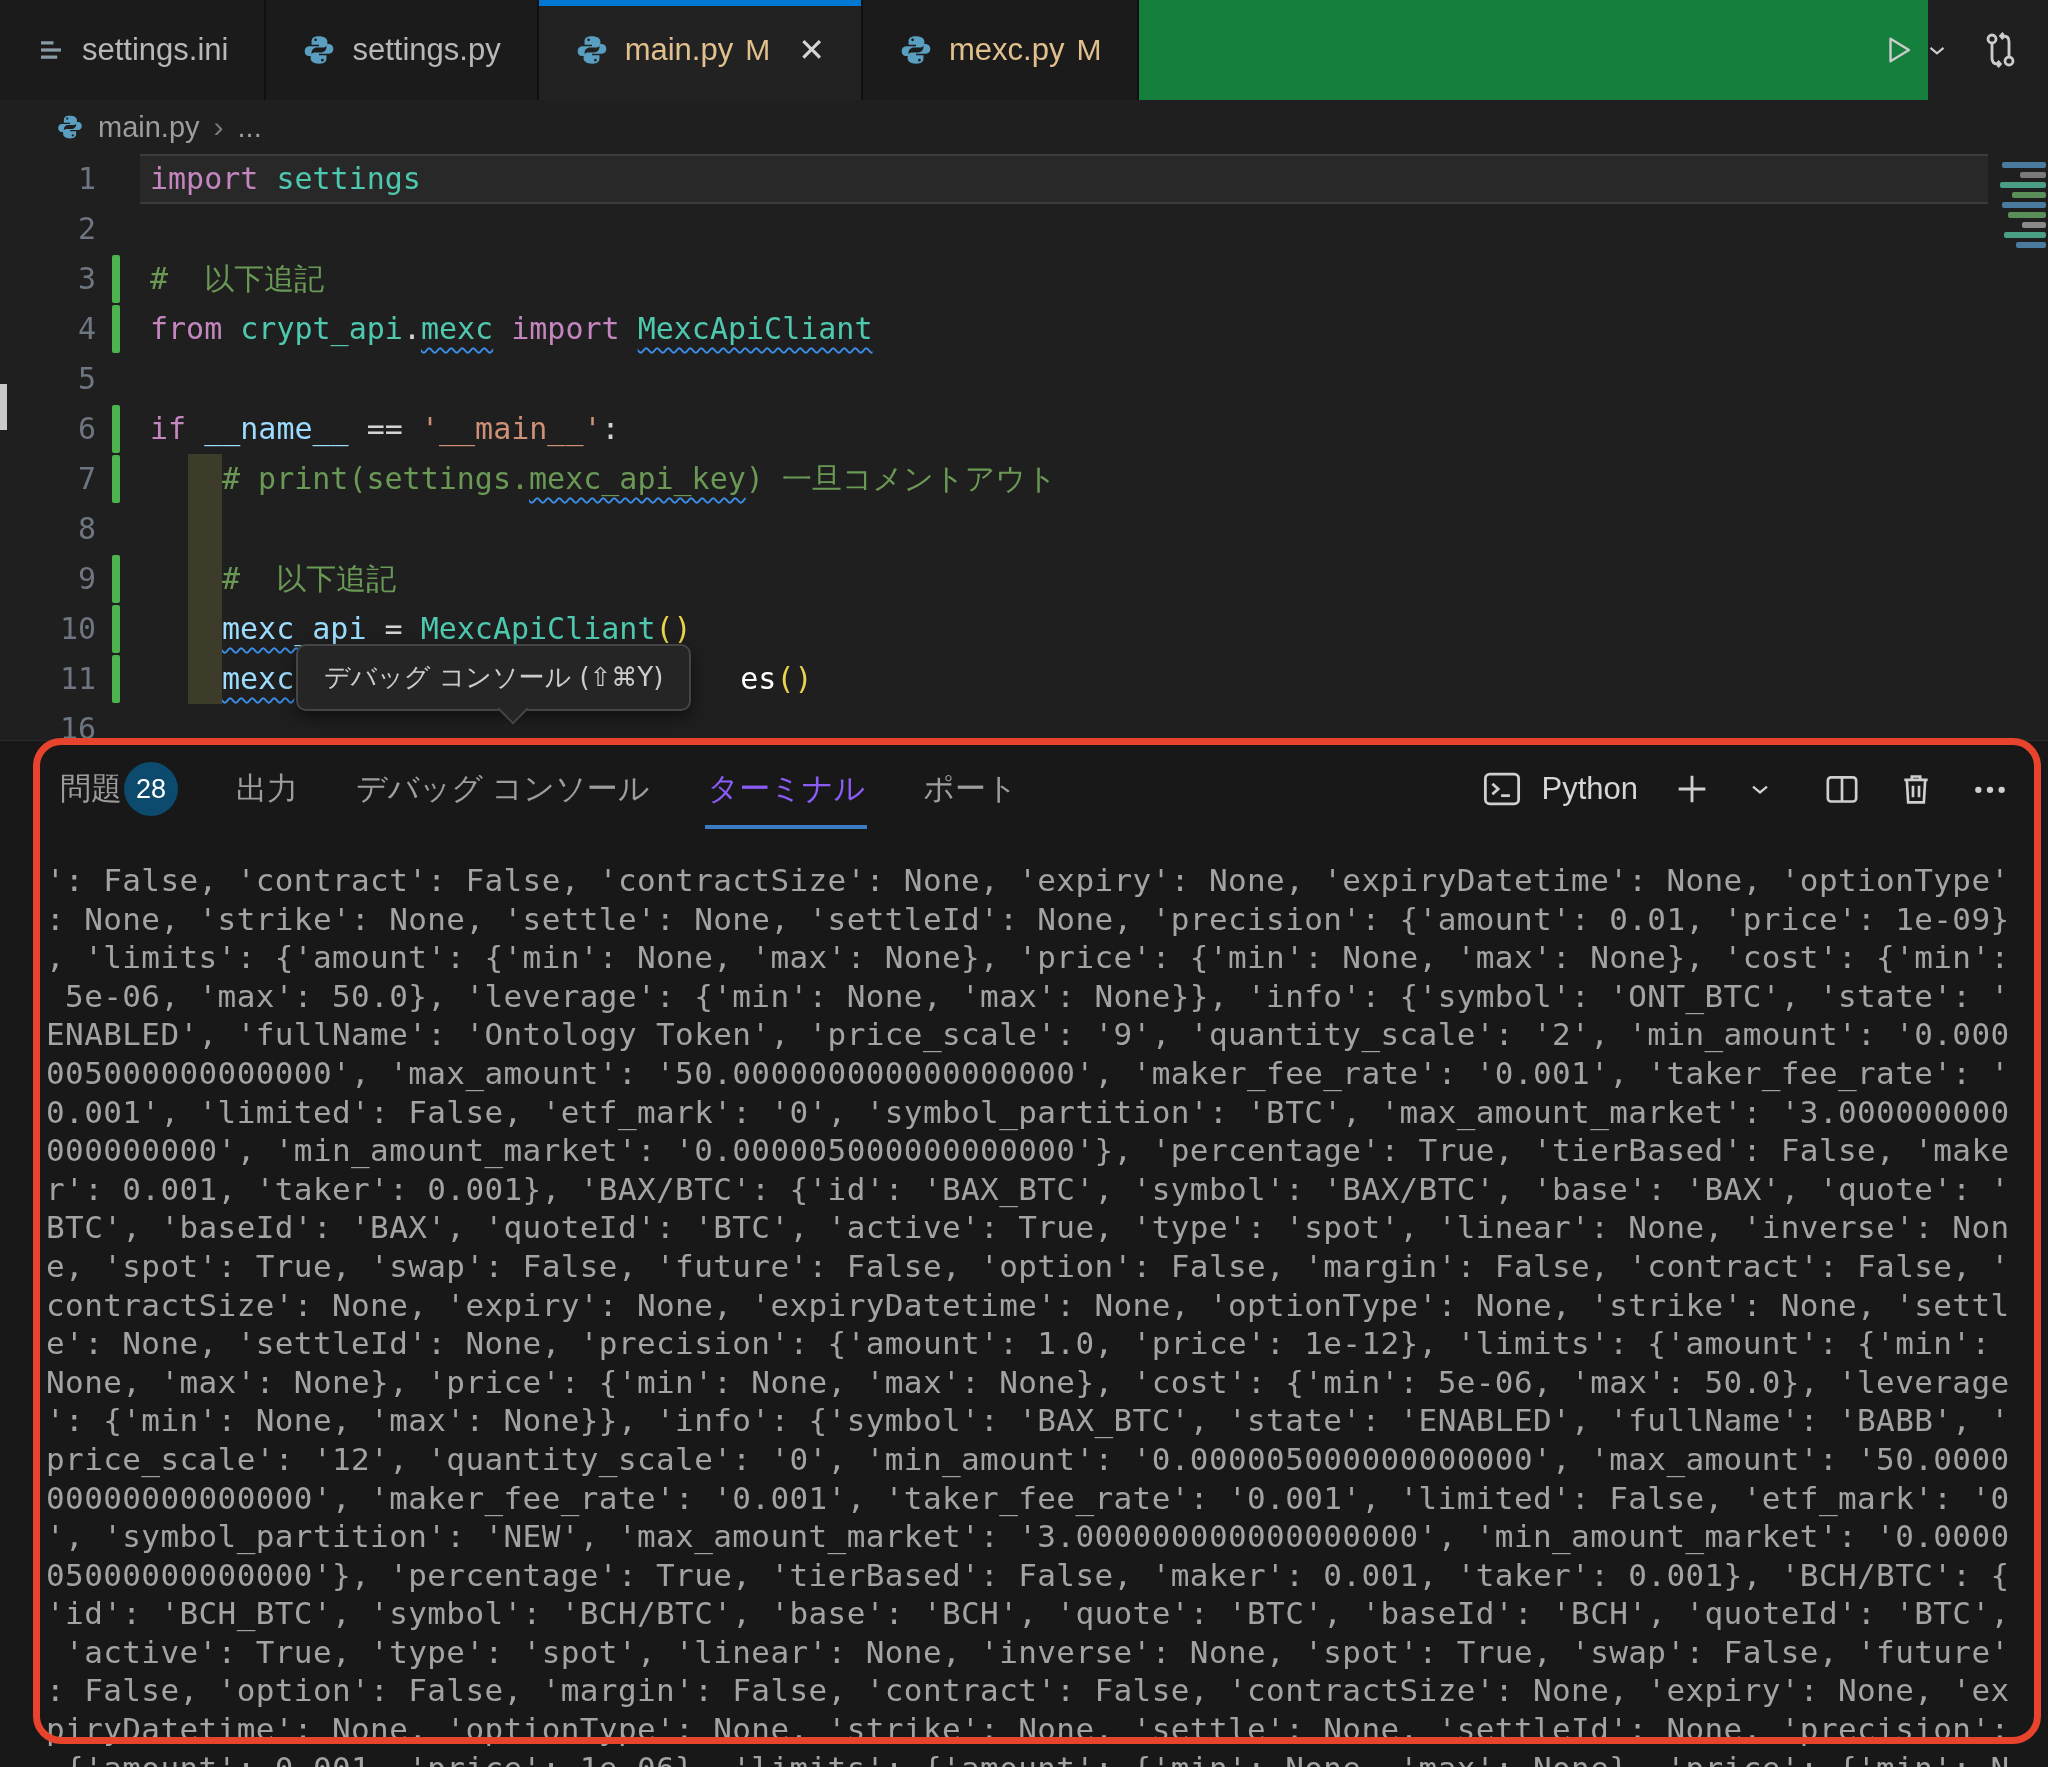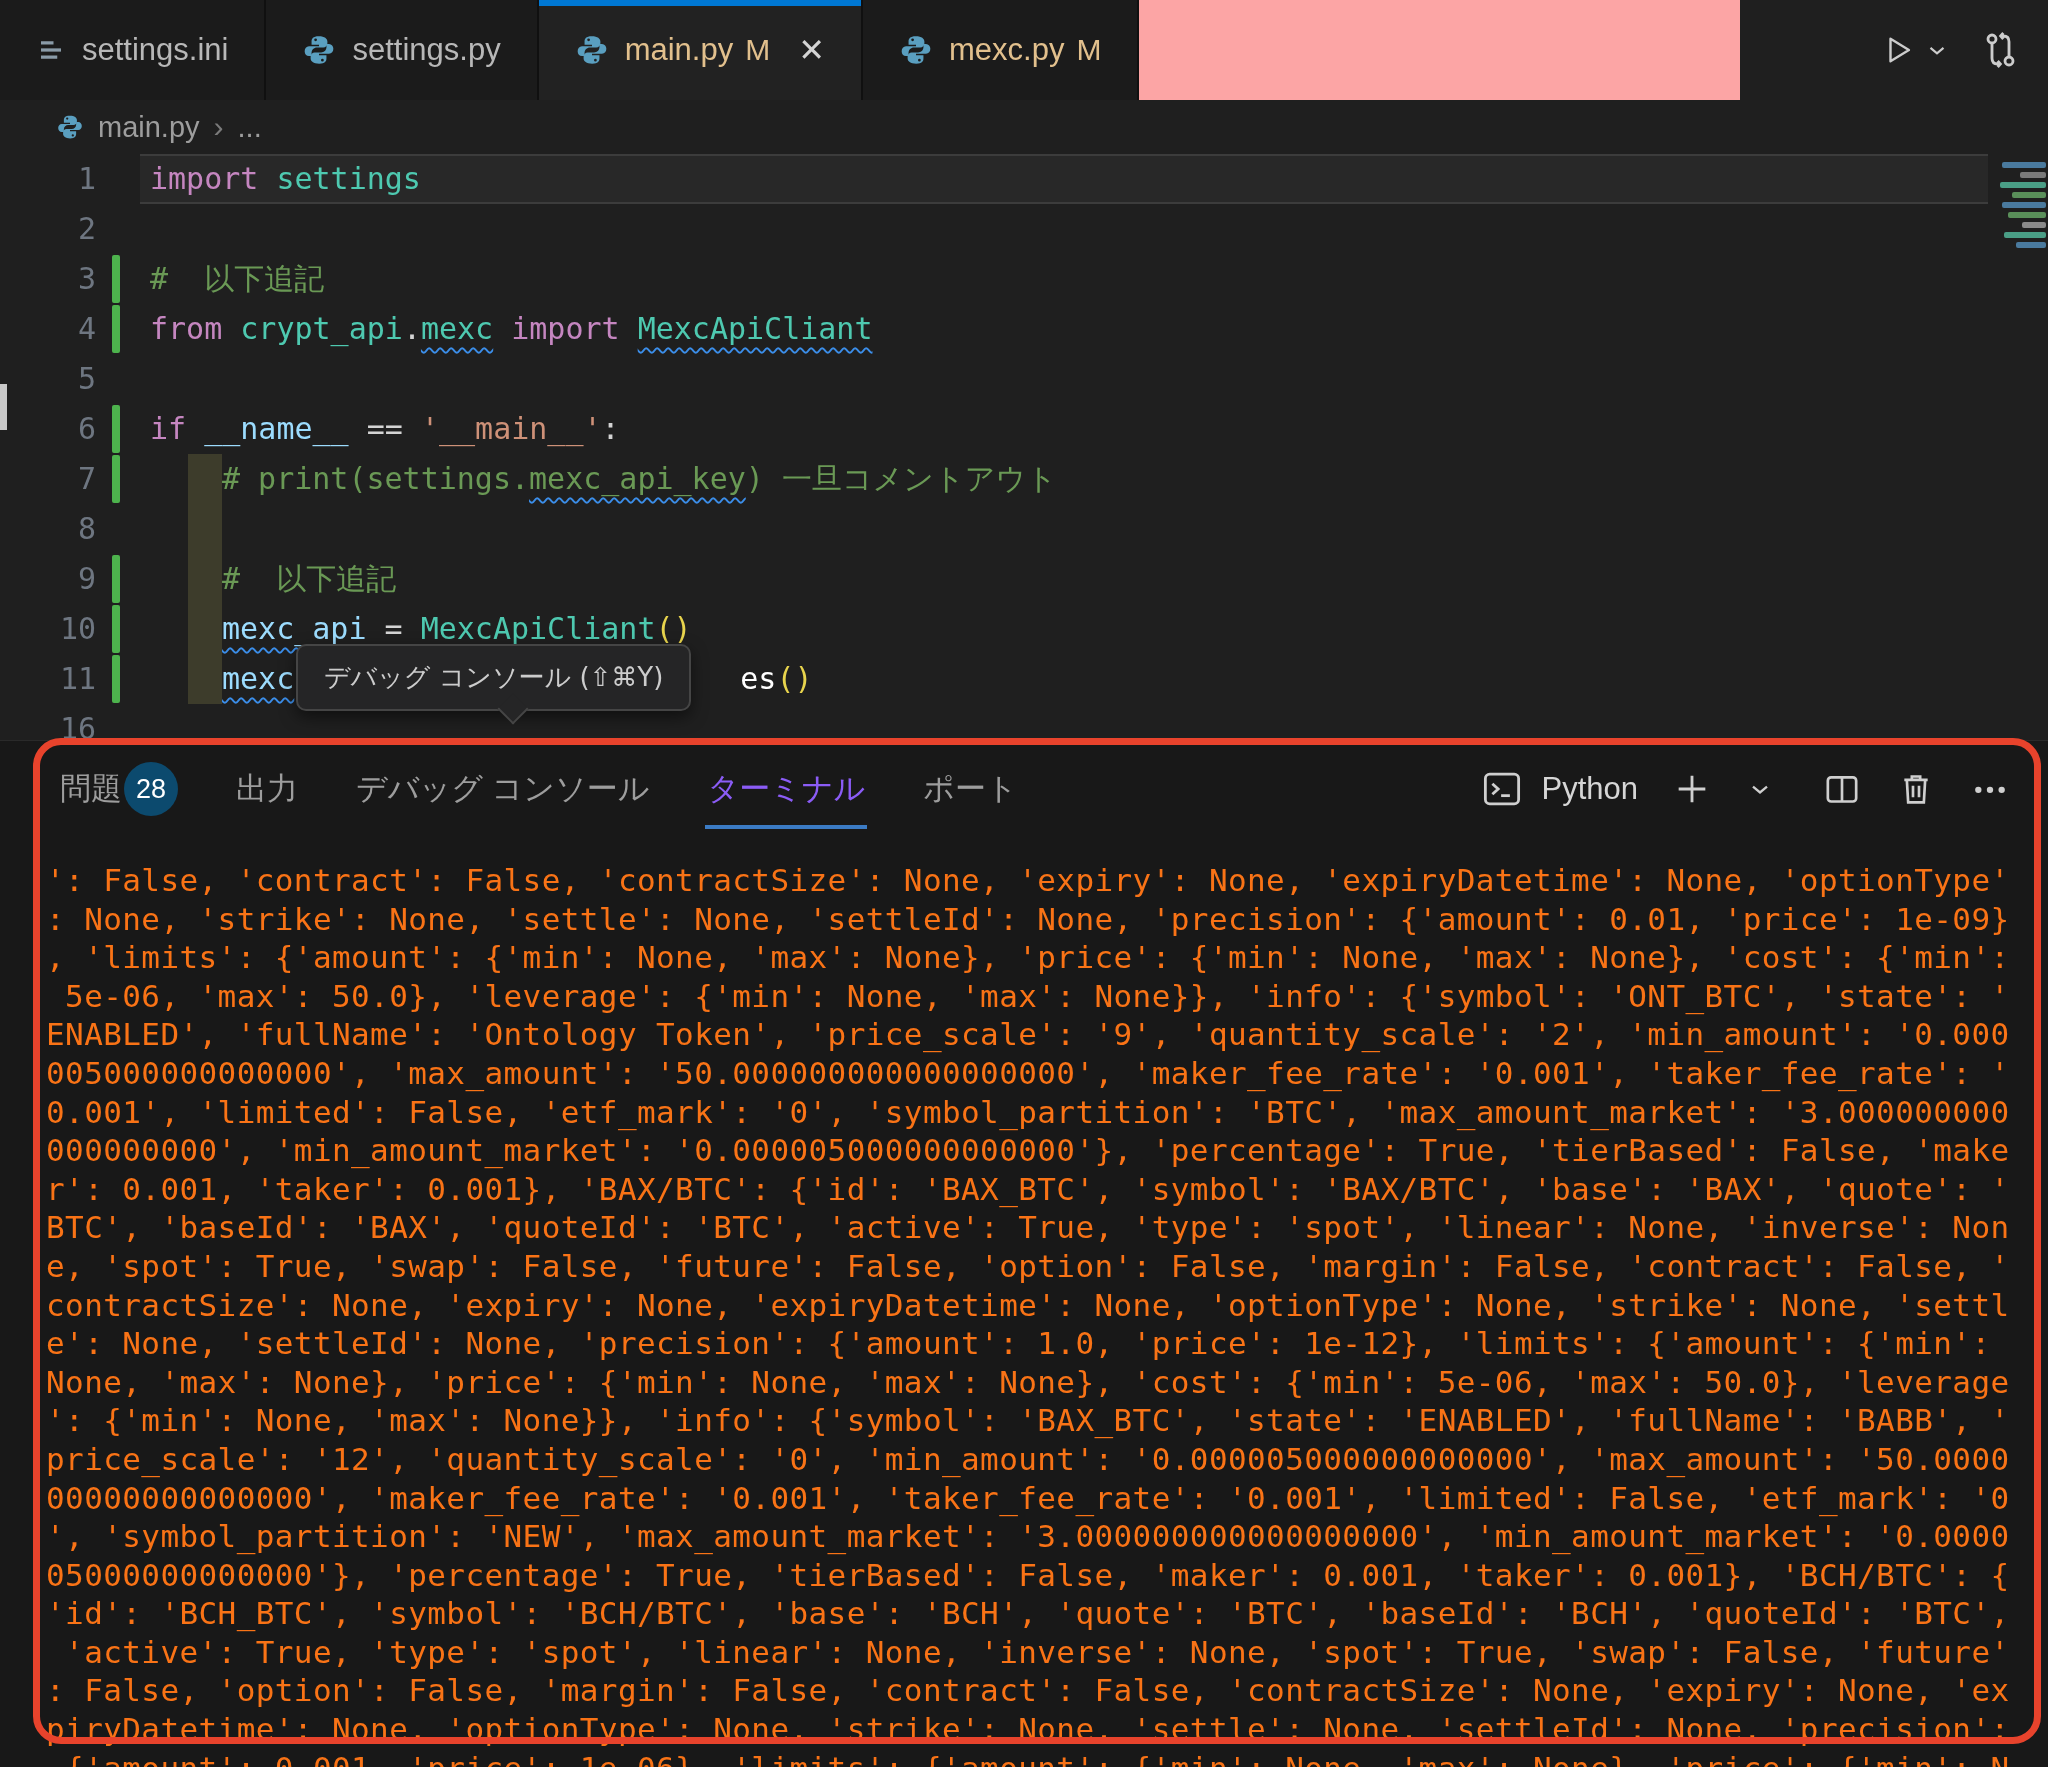--- a/index.html
+++ b/index.html
@@ -2,21 +2,21 @@
 <html><head>
 <meta charset="utf-8">
 <style>
   html,body{margin:0;padding:0;}
   body{
     width:2048px;height:1767px;position:relative;overflow:hidden;
     background:#1f1f1f;font-family:"Liberation Sans","DejaVu Sans",sans-serif;
     -webkit-font-smoothing:antialiased;
   }
   
-  #tabbar{position:absolute;top:0;left:0;width:1740px;height:100px;background:#fca5a5;display:flex;}
+  #tabbar{position:absolute;top:0;left:0;width:1928px;height:100px;background:#15803d;display:flex;}
   .tab{position:relative;height:100px;display:flex;align-items:center;gap:16px;padding:0 36px;
        background:#1b1b1b;border-right:2px solid #101010;font-size:31px;color:#b8b8b8;cursor:pointer;}
   .tab.active{background:#222222;color:#d6d6d6;}
   .tab.active::before{content:"";position:absolute;top:0;left:0;right:0;height:6px;background:#0078d4;}
   .tab .label.mod{color:#e2c08d;}
   .tab .mbadge{color:#e2c08d;font-size:30px;margin-left:-4px;}
   .tab .close{color:#d4d4d4;font-size:32px;margin-left:12px;}
   .ticon{display:flex;align-items:center;}
   #tab-actions{position:absolute;top:0;right:28px;height:100px;display:flex;align-items:center;gap:30px;z-index:3;}
   .tact{display:flex;align-items:center;color:#cccccc;}
@@ -50,21 +50,21 @@
   .ptab{position:relative;height:96px;display:flex;align-items:center;gap:2px;color:#9d9d9d;cursor:pointer;}
   .ptab.active{color:#8b5cf6;}
   .ptab.active::after{content:"";position:absolute;left:-2px;right:-2px;bottom:8px;height:4px;background:#3b7bc4;}
   .pbadge{min-width:54px;height:54px;border-radius:27px;background:#0c4a6e;color:#ffffff;
     display:flex;align-items:center;justify-content:center;font-size:27px;}
   #panel-actions{position:absolute;top:0;right:38px;height:96px;display:flex;align-items:center;gap:34px;color:#cccccc;}
   #panel-actions .lbl{font-size:31px;color:#d6d6d6;margin-left:-16px;}
   .pact{display:flex;align-items:center;}
   #terminal{position:absolute;top:120px;left:46px;width:1994px;height:907px;overflow:hidden;
     font-family:"DejaVu Sans Mono","Liberation Mono",monospace;font-size:31px;line-height:38.6px;
-    letter-spacing:0.4px;color:#f97316;white-space:pre;}
+    letter-spacing:0.4px;color:#a3a3a3;white-space:pre;}
   
   #tooltip{position:absolute;left:296px;top:644px;z-index:20;background:#252526;border:2px solid #454545;
     border-radius:10px;padding:14px 26px;font-size:26px;color:#cccccc;white-space:nowrap;
     font-family:"DejaVu Sans","Liberation Sans",sans-serif;box-shadow:0 6px 16px rgba(0,0,0,0.5);}
   #tooltip .arrow{position:absolute;left:52%;bottom:-11px;width:20px;height:20px;background:#252526;
     border-right:2px solid #454545;border-bottom:2px solid #454545;transform:rotate(45deg);}
   
   #annotation{position:absolute;left:33px;top:738px;width:2008px;height:1006px;box-sizing:border-box;
     border:7px solid #e8432c;border-radius:28px;z-index:30;pointer-events:none;}
   svg{display:block;}

